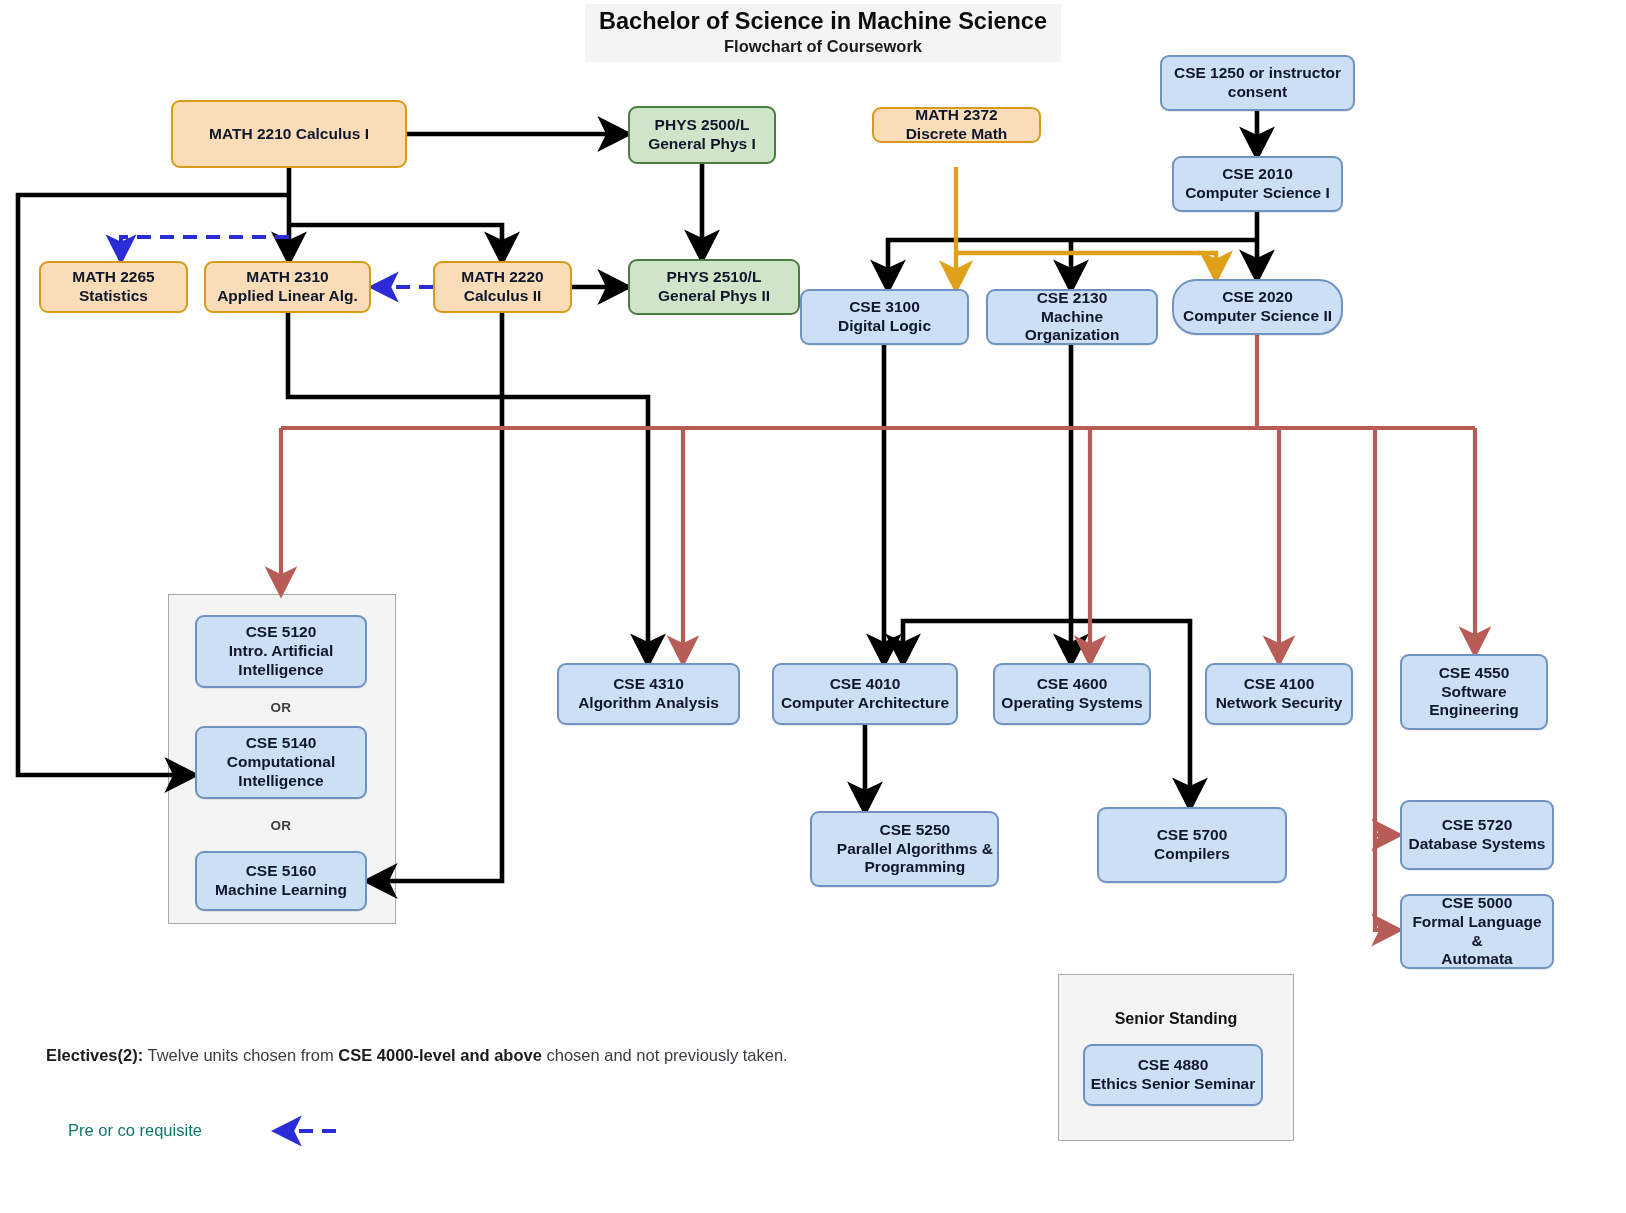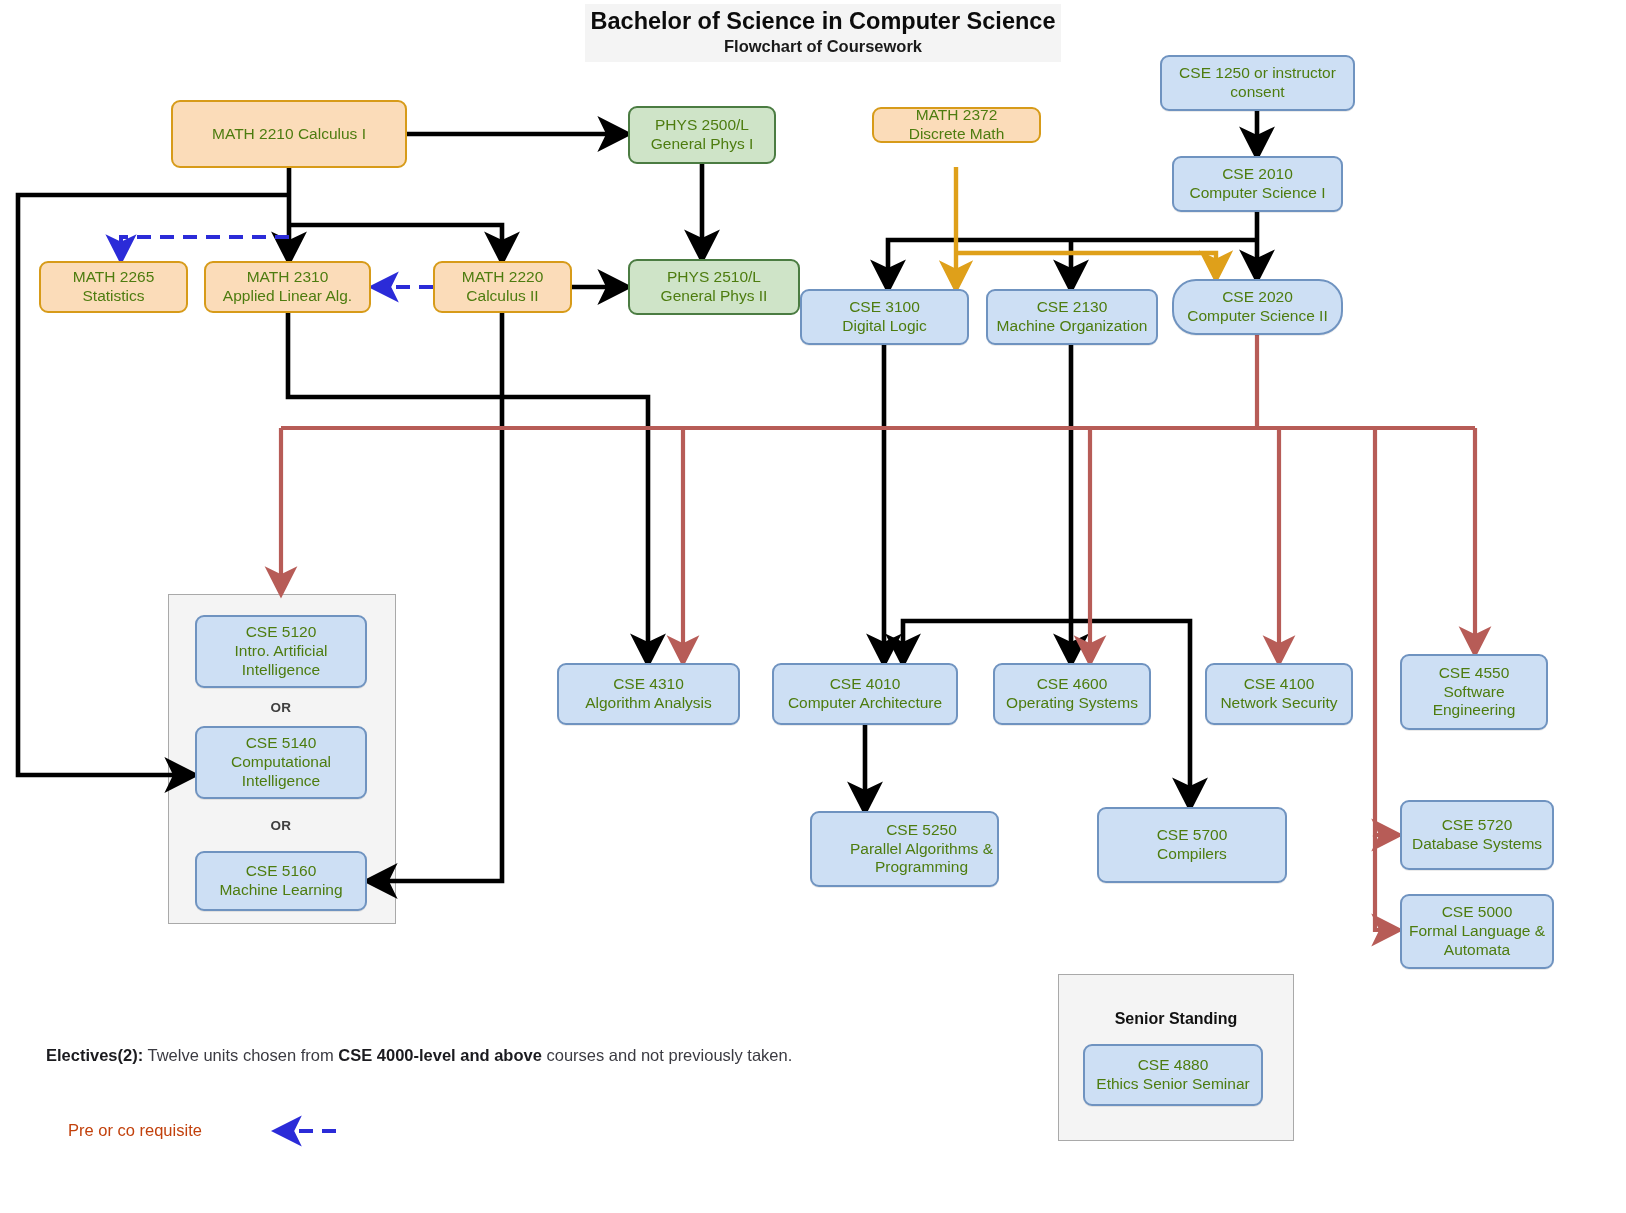--- a/index.html
+++ b/index.html
@@ -1,36 +1,36 @@
 <!DOCTYPE html>
 <html><head>
 <meta charset="utf-8">
 <style>
   html,body{margin:0;padding:0;background:#ffffff;}
   body{font-family:"Liberation Sans","DejaVu Sans",sans-serif;}
   #page{position:relative;width:1626px;height:1213px;background:#fff;overflow:hidden;}
   #wires{position:absolute;left:0;top:0;width:1626px;height:1213px;}
   .node{position:absolute;box-sizing:border-box;border-radius:9px;display:flex;
         align-items:center;justify-content:center;text-align:center;
-        font-weight:normal;font-size:15.5px;line-height:1.22;color:#4d7c0f;
+        font-weight:bold;font-size:15.5px;line-height:1.22;color:#0f172a;
         padding:1px 4px;}
   .node.blue{background:#cddff4;border:2.2px solid #6f93c0;box-shadow:0 1px 0 rgba(0,0,0,.08);}
   .node.orange{background:#fbdcb9;border:2.6px solid #d79b19;}
   .node.green{background:#cfe4c8;border:2.4px solid #4b7c42;}
   .group-box{position:absolute;box-sizing:border-box;background:#f4f4f4;border:1.4px solid #a9a9a9;}
   .or-label{position:absolute;font-size:13.5px;font-weight:bold;color:#3f3f3f;
             text-align:center;letter-spacing:.4px;}
   .grp-title{position:absolute;font-size:16px;font-weight:bold;color:#111;text-align:center;}
   #title-wrap{position:absolute;left:585px;top:4px;width:476px;background:#f4f4f4;
               text-align:center;padding:4px 0 6px;}
   #doc-title{font-size:23.5px;font-weight:bold;color:#0c0c0c;line-height:1.15;}
   #doc-sub{font-size:16.5px;font-weight:bold;color:#1a1a1a;margin-top:2px;}
   #electives{position:absolute;left:46px;top:1046px;font-size:16.5px;color:#3b3b42;white-space:nowrap;}
   #electives b{color:#1b1b1f;}
-  #legend-label{position:absolute;left:68px;top:1121px;font-size:16.5px;color:#c2410c;}
+  #legend-label{position:absolute;left:68px;top:1121px;font-size:16.5px;color:#0f766e;}
 </style>
 </head>
 <body>
 
 <div id="page">
 
   <div class="group-box" style="left: 168px; top: 594px; width: 228px; height: 330px;"></div>
     <div class="group-box" style="left: 1058px; top: 974px; width: 236px; height: 167px;"></div>
     <svg id="wires" viewBox="0 0 1626 1213">
     <defs>
@@ -86,21 +86,21 @@
     </g>
 
     <g fill="none" stroke="#2b2bd8" stroke-width="4" stroke-dasharray="14,9">
       <path d="M289,237 L121,237 L121,253" marker-end="url(#ah-blue)"></path>
       <path d="M433,287 L380,287" marker-end="url(#ah-blue)"></path>
       <path d="M336,1131 L283,1131" marker-end="url(#ah-blue)"></path>
     </g>
   </svg>
 
   <div id="title-wrap">
-    <div id="doc-title">Bachelor of Science in Computer Science</div>
+    <div id="doc-title">Bachelor of Science in Machine Science</div>
     <div id="doc-sub">Flowchart of Coursework</div>
   </div>
 
   <div id="nodes-layer">
       <div class="or-label" style="left: 195px; top: 700px; width: 172px;">OR</div>
       <div class="or-label" style="left: 195px; top: 818px; width: 172px;">OR</div>
       <div class="grp-title" style="left: 1058px; top: 1010px; width: 236px;">Senior Standing</div>
       <div class="node orange" style="left: 171px; top: 100px; width: 236px; height: 68px;">
         <span>MATH 2210 Calculus I</span>
       </div>
@@ -172,18 +172,18 @@
       </div>
       <div class="node blue" style="left: 1400px; top: 894px; width: 154px; height: 75px;">
         <span>CSE 5000<br>Formal Language &amp;<br>Automata</span>
       </div>
       <div class="node blue" style="left: 1083px; top: 1044px; width: 180px; height: 62px;">
         <span>CSE 4880<br>Ethics Senior Seminar</span>
       </div>
     </div>
 
   <div id="electives">
-    <b>Electives(2):</b><span> Twelve units chosen from </span><b>CSE 4000-level and above</b><span> courses and not previously taken.</span>
+    <b>Electives(2):</b><span> Twelve units chosen from </span><b>CSE 4000-level and above</b><span> chosen and not previously taken.</span>
   </div>
 
   <div id="legend-label">Pre or co requisite</div>
 
 </div>
 
 </body></html>

